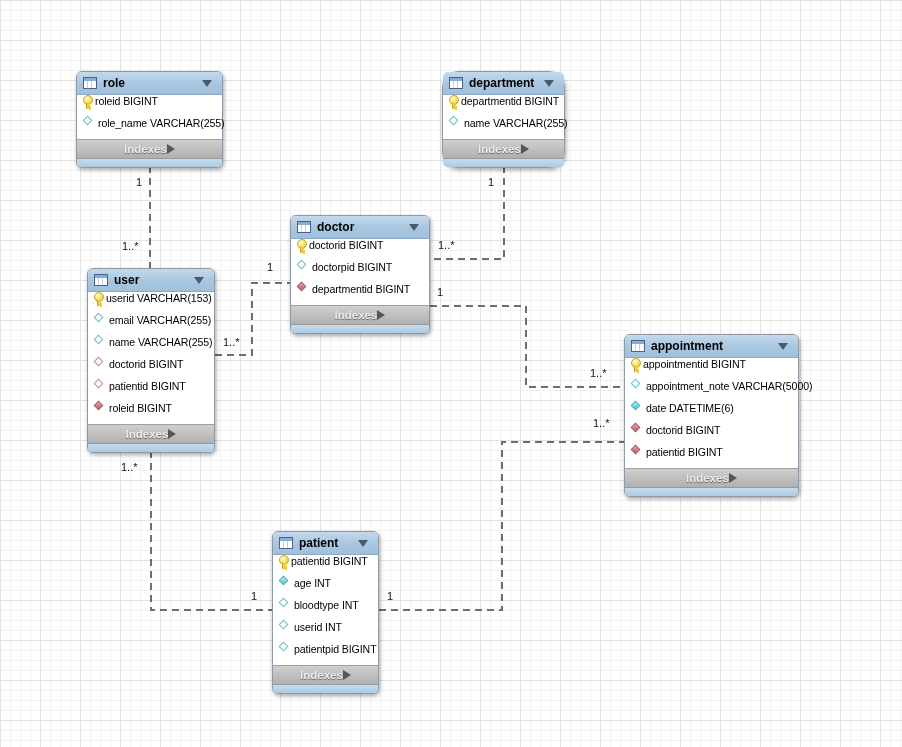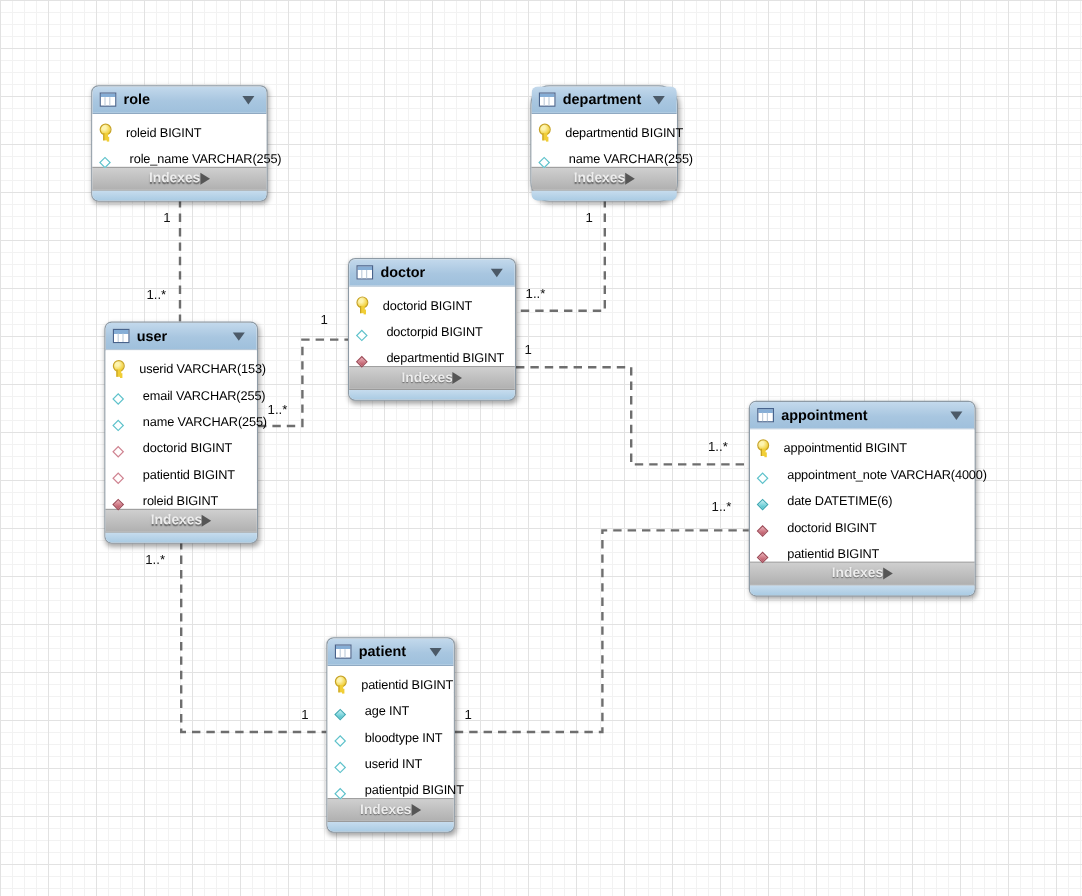--- a/index.html
+++ b/index.html
@@ -44,21 +44,21 @@
   }
   .ticon::after {
     content:""; position:absolute; left:3px; top:3px; bottom:0; width:1px;
     background:#c2cfdc; box-shadow:4px 0 0 #c2cfdc;
   }
   .tcollapse {
     margin-left:auto; width:0; height:0; flex:none;
     border-top:7px solid #4c5a68; border-left:5px solid transparent; border-right:5px solid transparent;
   }
   .trow {
-    height:22px; display:flex; align-items:flex-end; gap:14px;
+    height:22px; display:flex; align-items:flex-start; gap:4px;
     padding-left:5px; font-size:10.6px; color:#000; white-space:nowrap;
     background:#fff;
   }
   .ctext { letter-spacing:-0.1px; }
   .ic { flex:none; }
   .ic-key { position:relative; width:9px; height:14px; }
   .ic-key::before {
     content:""; position:absolute; top:0; left:1px; width:8px; height:8px;
     border-radius:50%; background:radial-gradient(circle at 35% 32%, #fdf4b0 20%, #f1ce36 75%);
     border:1px solid #c7a324;
@@ -216,33 +216,33 @@
       <span class="ic ic-diamond d-filled-red"></span>
       <span class="ctext">roleid BIGINT</span>
     </div>
     <div class="indexes">
       <span>Indexes</span>
       <span class="iarrow"></span>
     </div>
     <div class="tfoot"></div>
   </div>
 
-  <div class="tbl" style="left:624px;top:334px;width:189px;">
+  <div class="tbl" style="left:624px;top:334px;width:175px;">
     <div class="thead">
       <span class="ticon"></span>
       <span class="ttitle">appointment</span>
       <span class="tcollapse"></span>
     </div>
     <div class="trow">
       <span class="ic ic-key"></span>
       <span class="ctext">appointmentid BIGINT</span>
     </div>
     <div class="trow">
       <span class="ic ic-diamond d-hollow-cyan"></span>
-      <span class="ctext">appointment_note VARCHAR(4000)</span>
+      <span class="ctext">appointment_note VARCHAR(5000)</span>
     </div>
     <div class="trow">
       <span class="ic ic-diamond d-filled-cyan"></span>
       <span class="ctext">date DATETIME(6)</span>
     </div>
     <div class="trow">
       <span class="ic ic-diamond d-filled-red"></span>
       <span class="ctext">doctorid BIGINT</span>
     </div>
     <div class="trow">

